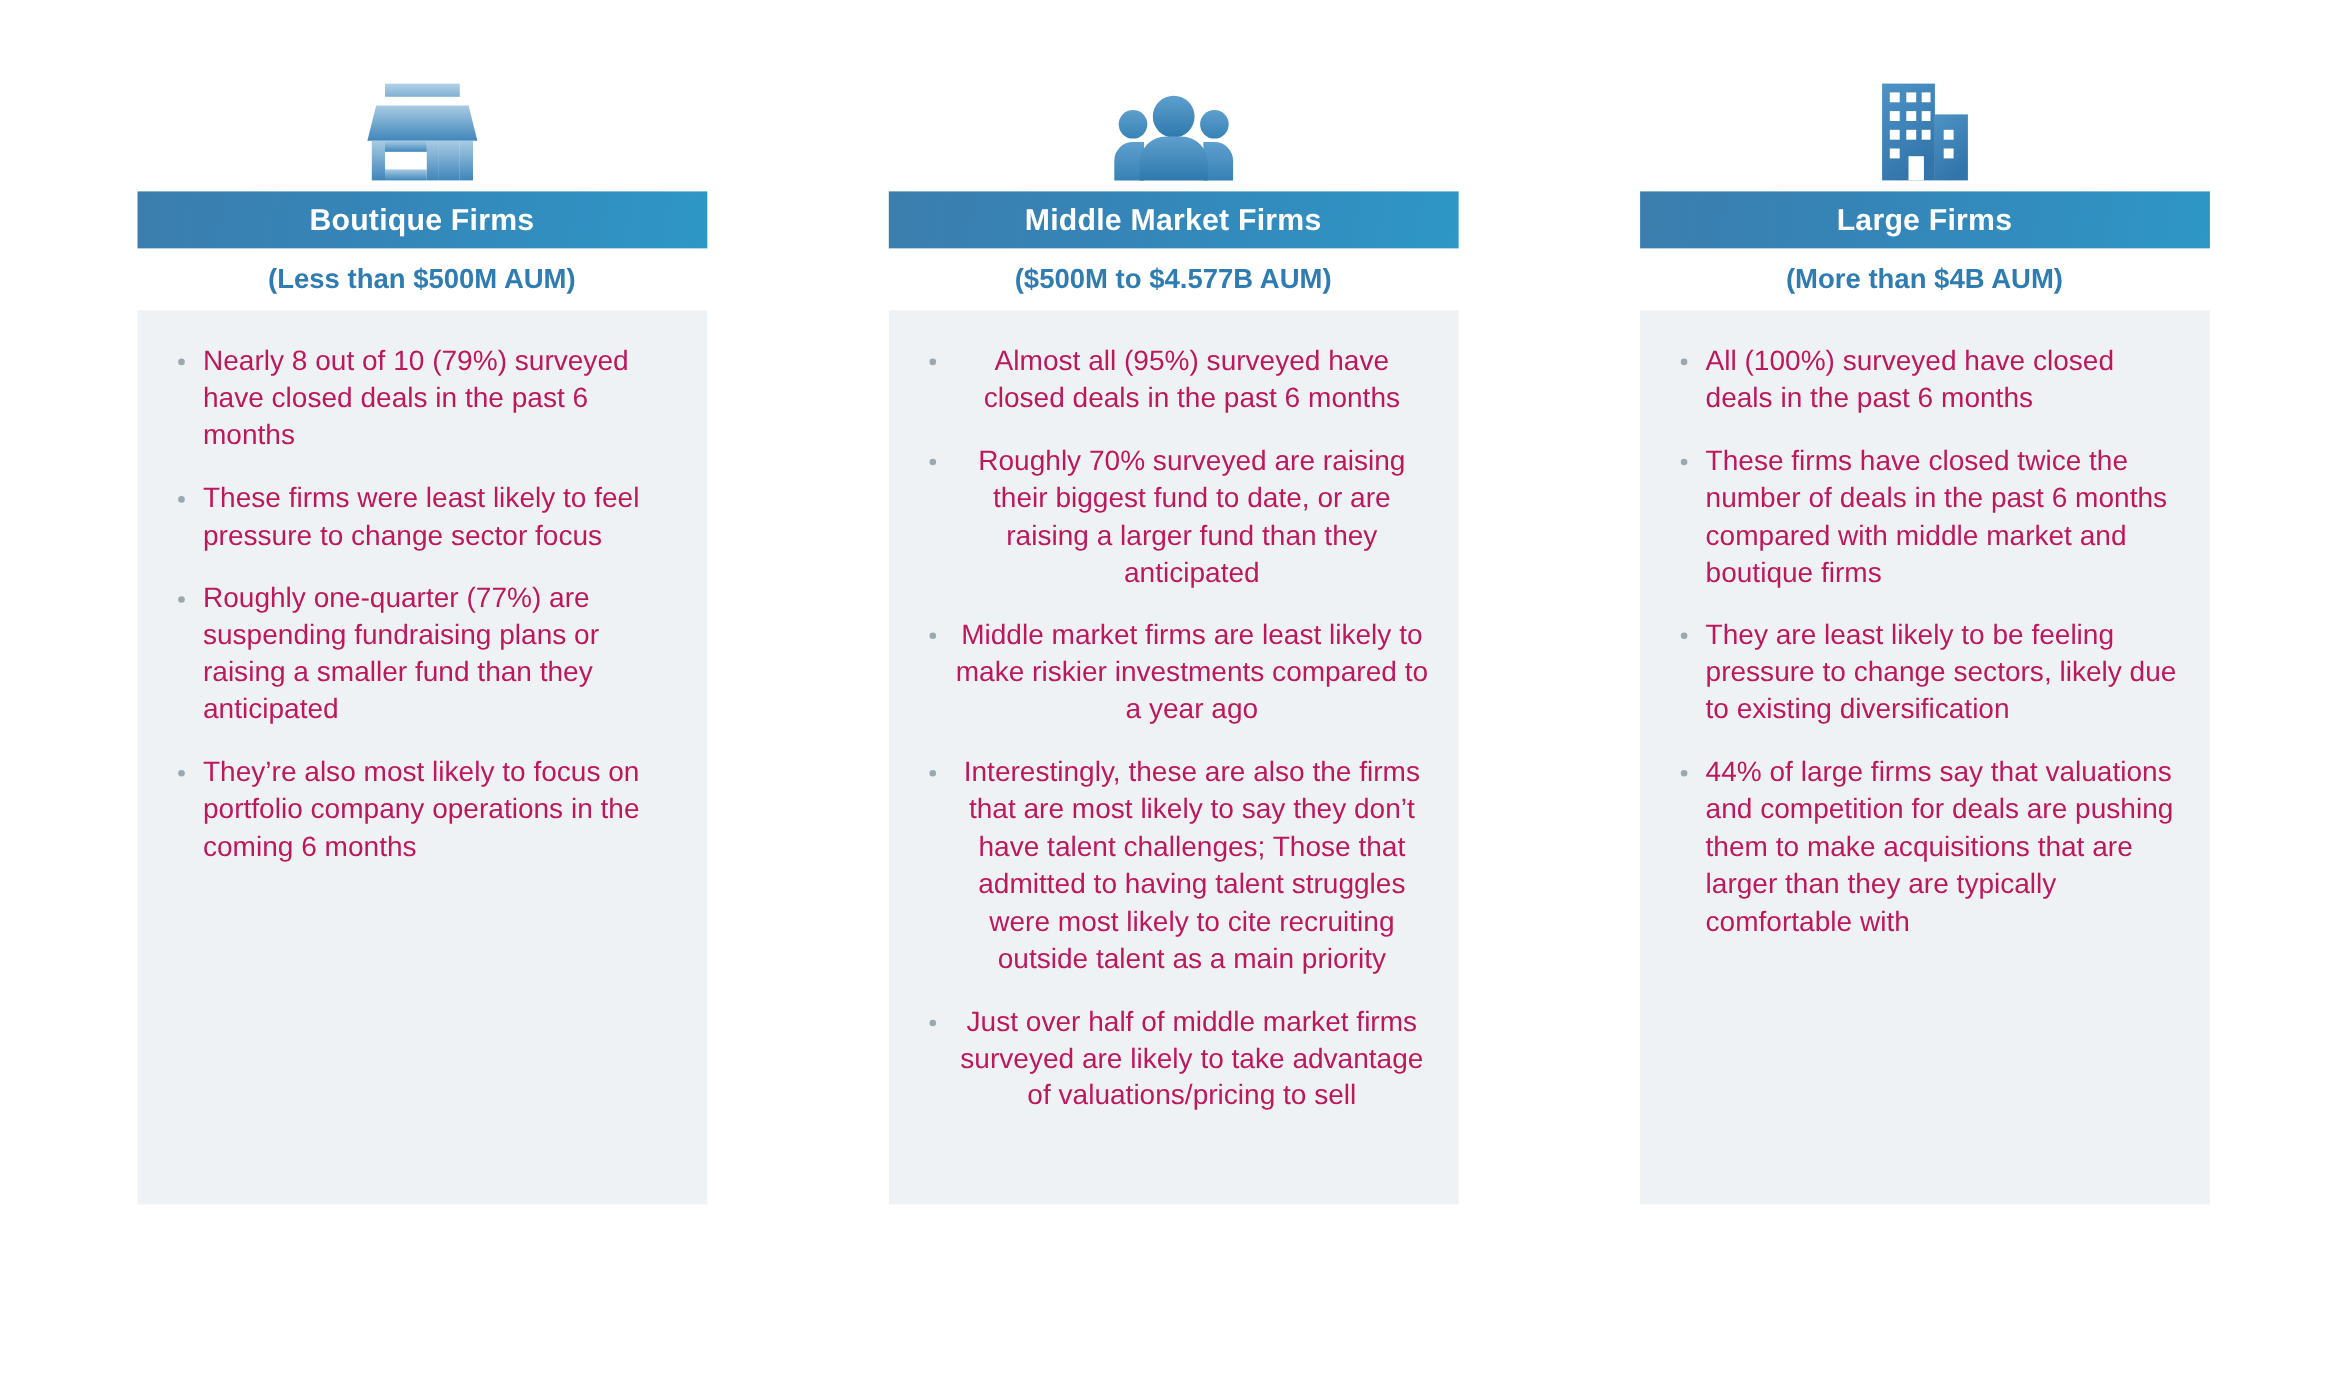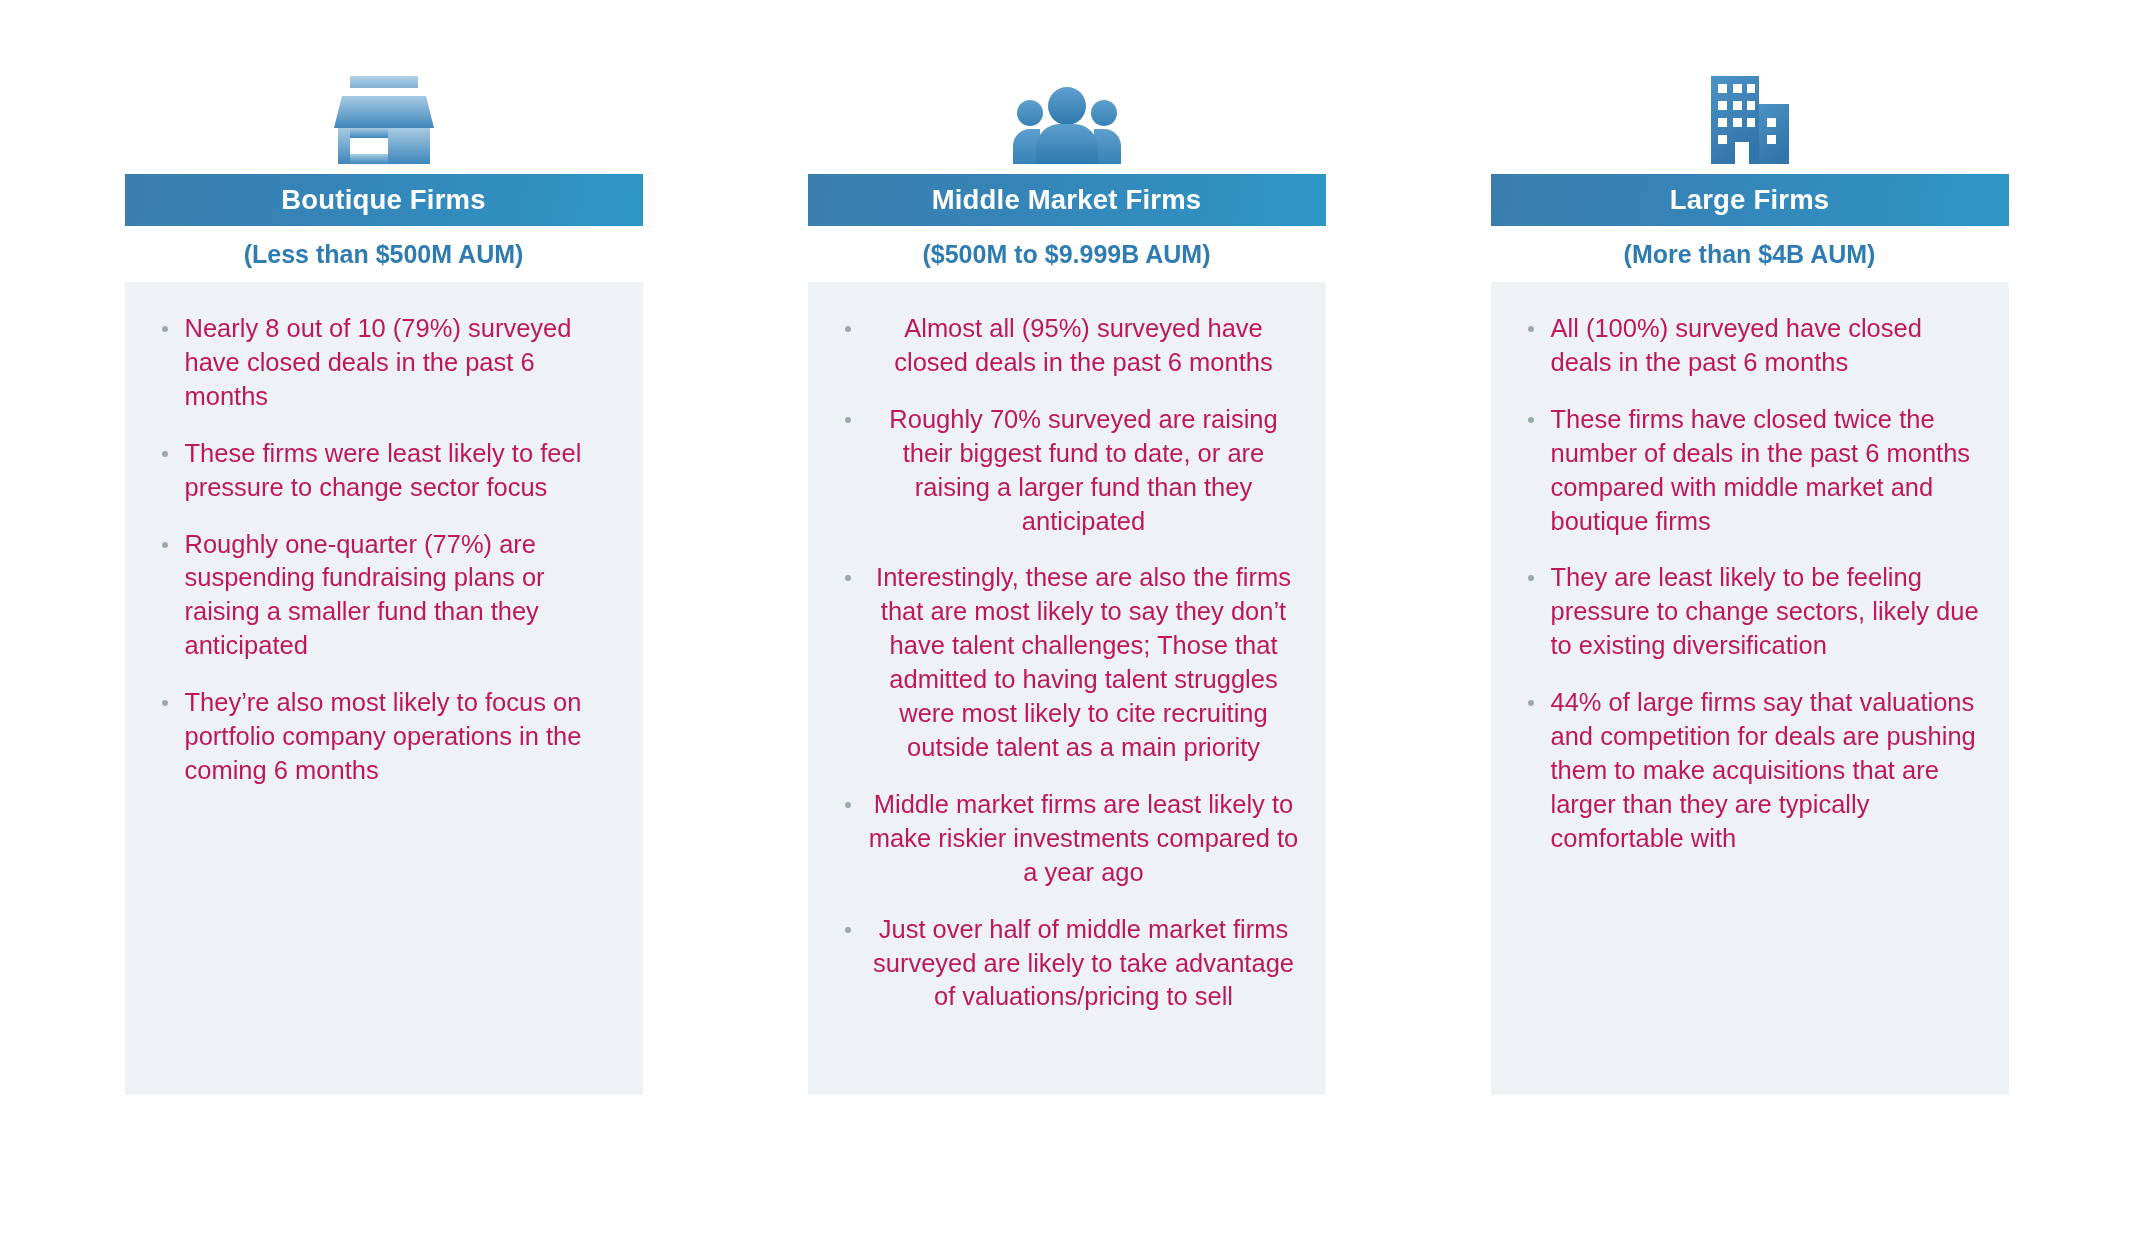--- a/index.html
+++ b/index.html
@@ -183,29 +183,29 @@
           <circle cx="56" cy="20" r="19" fill="url(#g2)"></circle>
           <path d="M25 78 V62 a24 24 0 0 1 24-24 h14 a24 24 0 0 1 24 24 v16 Z" fill="url(#g2)"></path>
         </svg>
       </div>
 
       <div class="title-bar">
         <span class="title">Middle Market Firms</span>
       </div>
 
       <div class="subtitle-wrap">
-        <span class="subtitle">($500M to $9.999B AUM)</span>
+        <span class="subtitle">($500M to $4.577B AUM)</span>
       </div>
 
       <div class="panel tall-2">
         <ul class="bullets">
           <li>Almost all (95%) surveyed have closed deals in the past 6 months</li>
           <li>Roughly 70% surveyed are raising their biggest fund to date, or are raising a larger fund than they anticipated</li>
+          <li>Middle market firms are least likely to make riskier investments compared to a year ago</li>
           <li>Interestingly, these are also the firms that are most likely to say they don’t have talent challenges; Those that admitted to having talent struggles were most likely to cite recruiting outside talent as a main priority</li>
-          <li>Middle market firms are least likely to make riskier investments compared to a year ago</li>
           <li>Just over half of middle market firms surveyed are likely to take advantage of valuations/pricing to sell</li>
         </ul>
       </div>
     </div>
 
     <div class="column">
       <div class="icon-wrap">
         <svg width="82" height="92" viewBox="0 0 82 92" aria-hidden="true">
           <defs>
             <linearGradient id="g3" x1="0" y1="0" x2="0.4" y2="1">

